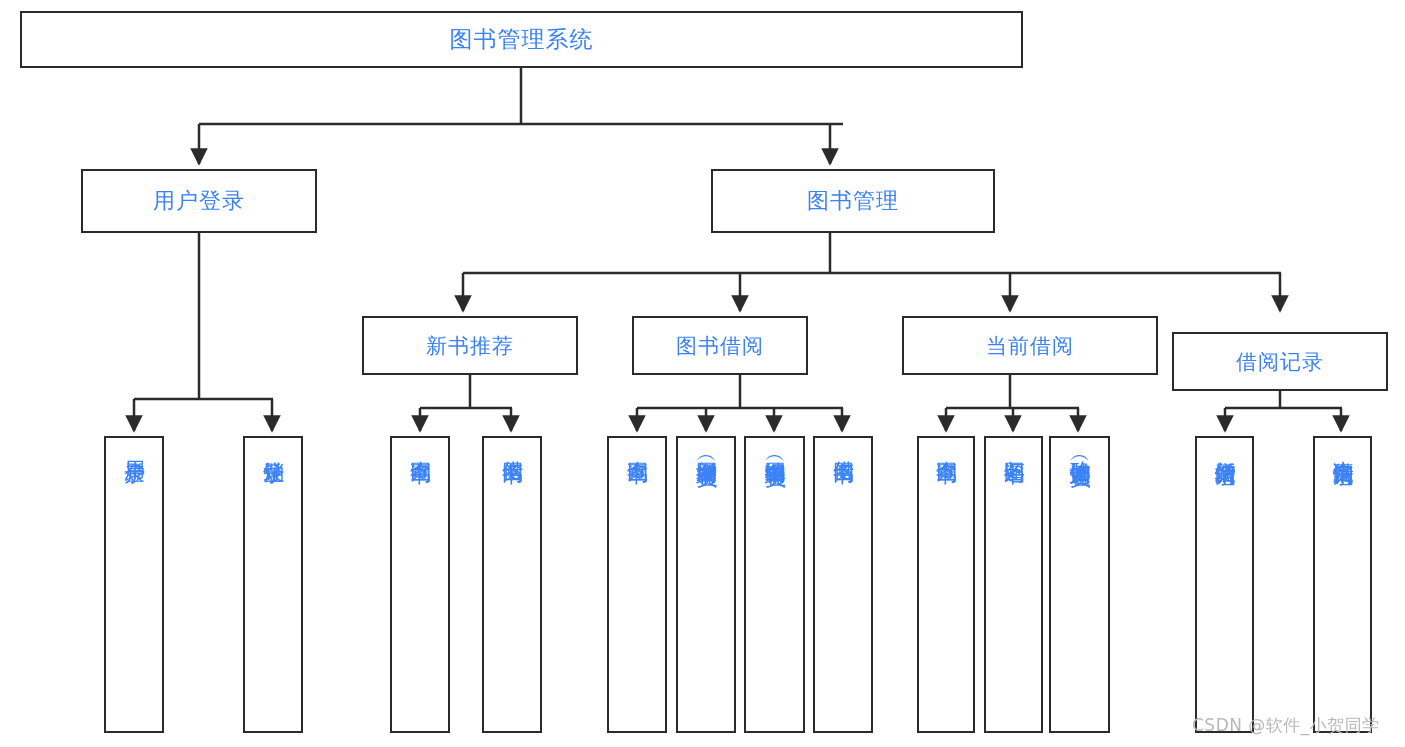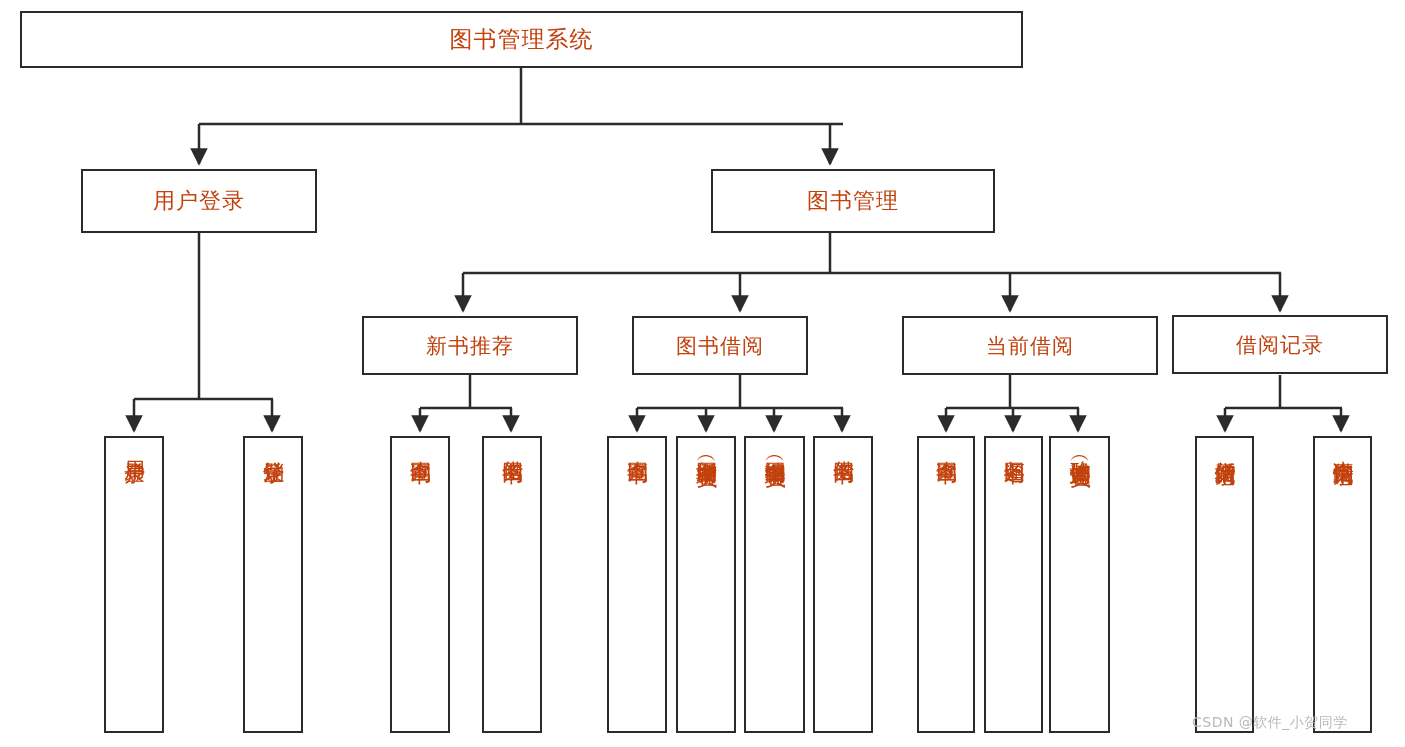--- a/index.html
+++ b/index.html
@@ -26,21 +26,21 @@
     pointer-events: none;
   }
   .node {
     position: absolute;
     box-sizing: border-box;
     background: #ffffff;
     border: 2px solid #2b2b2b;
     display: flex;
     align-items: center;
     justify-content: center;
-    color: #c2410c;
+    color: #3b82f6;
   }
   .node.root {
     font-size: 23px;
   }
   .node.level2 {
     font-size: 22px;
   }
   .node.level3 {
     font-size: 21px;
   }
@@ -58,21 +58,21 @@
     text-align: center;
   }
   .htext {
     white-space: nowrap;
     letter-spacing: 1px;
   }
   #watermark {
     position: absolute;
     left: 1192px;
     top: 714px;
-    font-size: 14px;
+    font-size: 17px;
     color: #b9b9b9;
     white-space: nowrap;
     letter-spacing: 0.5px;
   }
 </style>
 </head>
 <body>
 
 <div id="diagram-root">
 
@@ -139,21 +139,21 @@
 
   <div class="node level3" id="node-l3-0" style="left: 362px; top: 316px; width: 216px; height: 59px;">
     <span class="htext">新书推荐</span>
   </div>
   <div class="node level3" id="node-l3-1" style="left: 632px; top: 316px; width: 176px; height: 59px;">
     <span class="htext">图书借阅</span>
   </div>
   <div class="node level3" id="node-l3-2" style="left: 902px; top: 316px; width: 256px; height: 59px;">
     <span class="htext">当前借阅</span>
   </div>
-  <div class="node level3" id="node-l3-3" style="left: 1172px; top: 315px; width: 216px; height: 59px;">
+  <div class="node level3" id="node-l3-3" style="left: 1172px; top: 332px; width: 216px; height: 59px;">
     <span class="htext">借阅记录</span>
   </div>
 
   <div class="node leaf" id="node-leaf-0" style="left: 104px; top: 436px; width: 60px; height: 297px;">
     <span class="vtext">用户登录</span>
   </div>
   <div class="node leaf" id="node-leaf-1" style="left: 243px; top: 436px; width: 60px; height: 297px;">
     <span class="vtext">注销登录</span>
   </div>
   <div class="node leaf" id="node-leaf-2" style="left: 390px; top: 436px; width: 60px; height: 297px;">

